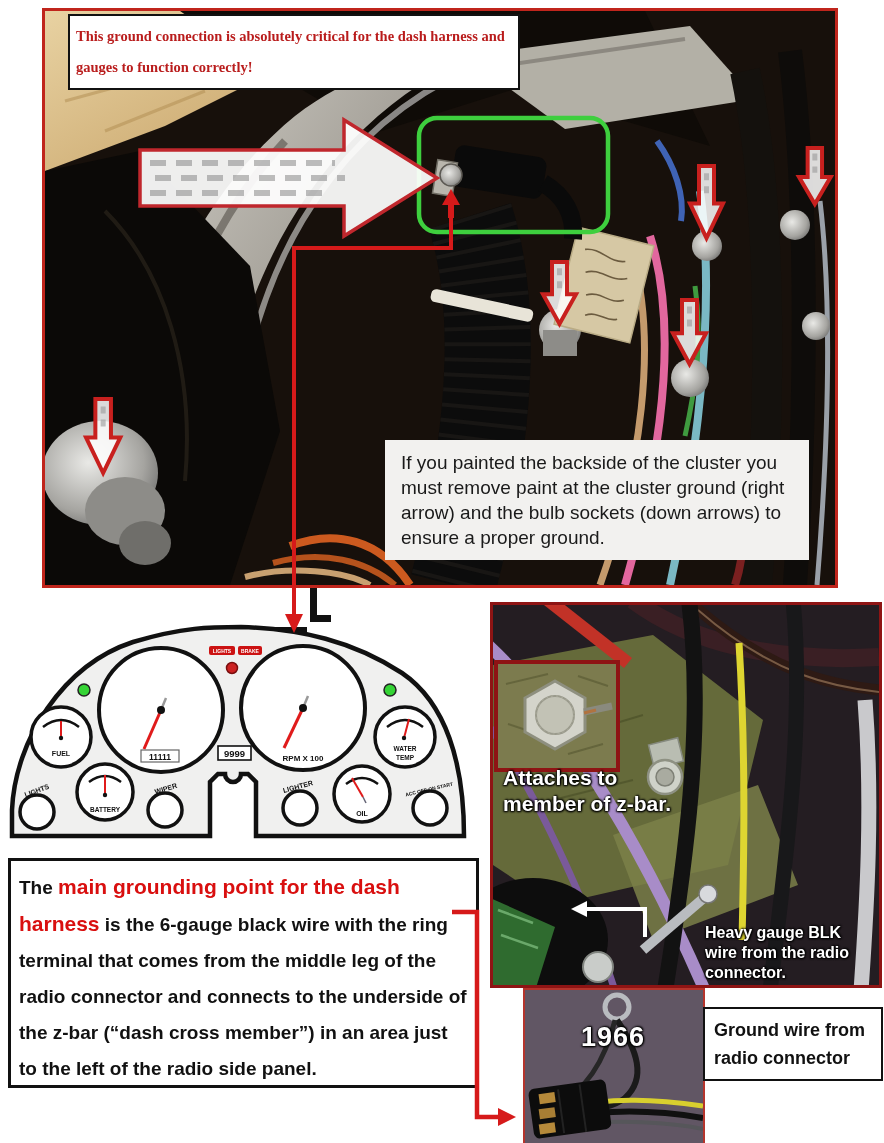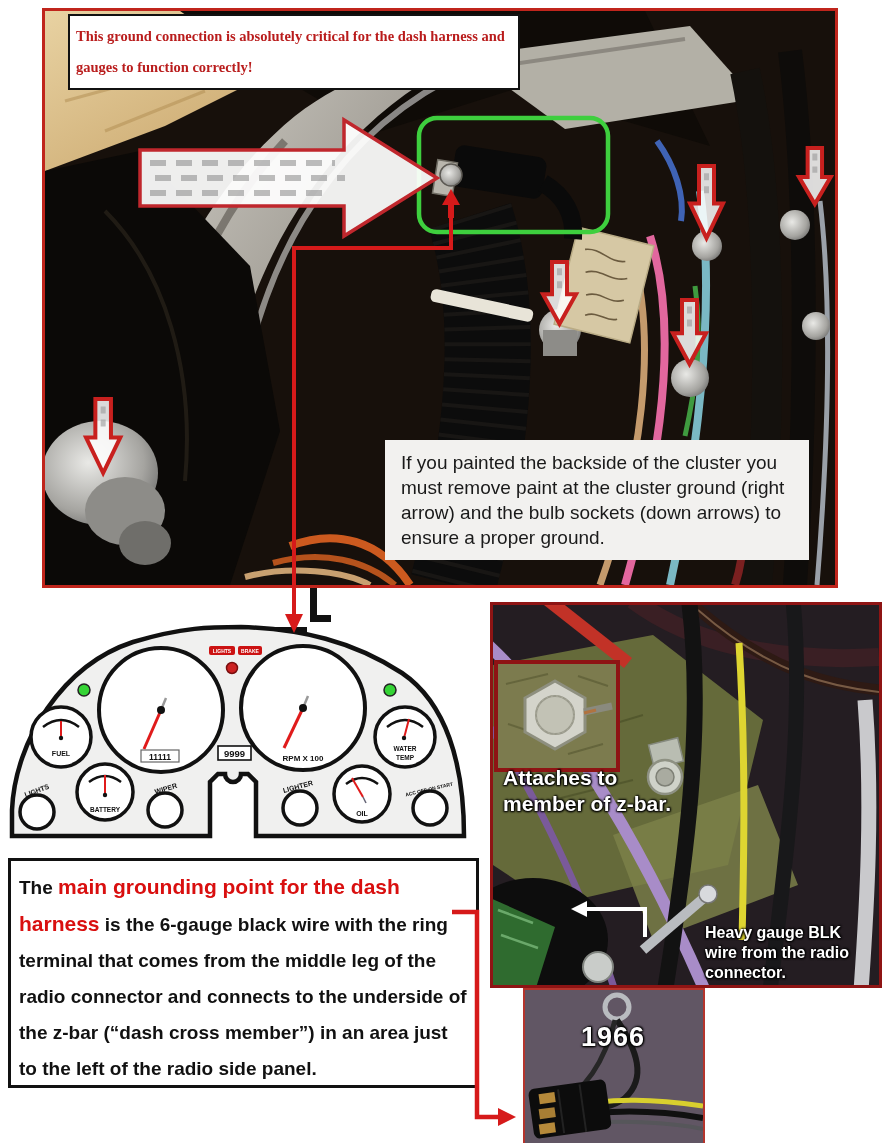--- a/index.html
+++ b/index.html
@@ -296,20 +296,23 @@
         <rect x="6" y="94" width="78" height="50" rx="6" fill="#0c0c0c"></rect>
         <rect x="16" y="100" width="16" height="10" fill="#b5893a"></rect>
         <rect x="14" y="115" width="16" height="10" fill="#a87e34"></rect>
         <rect x="12" y="130" width="16" height="10" fill="#b5893a"></rect>
         <path d="M36,98 L36,142 M58,96 L58,144" stroke="#222" stroke-width="2"></path>
       </g>
     </svg>
     <div class="photo-cap" id="year-1966">1966</div>
   </div>
 
+  <div id="ground-wire-label" class="abs">
+    <span>Ground wire from radio connector</span>
+  </div>
 
   <svg id="overlay" class="abs" viewBox="0 0 884 1143">
 
     <g>
       <polygon points="451,189 442,205 460,205" fill="#d61a1a"></polygon>
       <rect x="448" y="204" width="6" height="14" fill="#d61a1a"></rect>
       <path d="M451,217 L451,248 L294,248 L294,618" stroke="#d61a1a" stroke-width="4" fill="none"></path>
       <polygon points="285,614 303,614 294,633" fill="#d61a1a"></polygon>
     </g>
 

